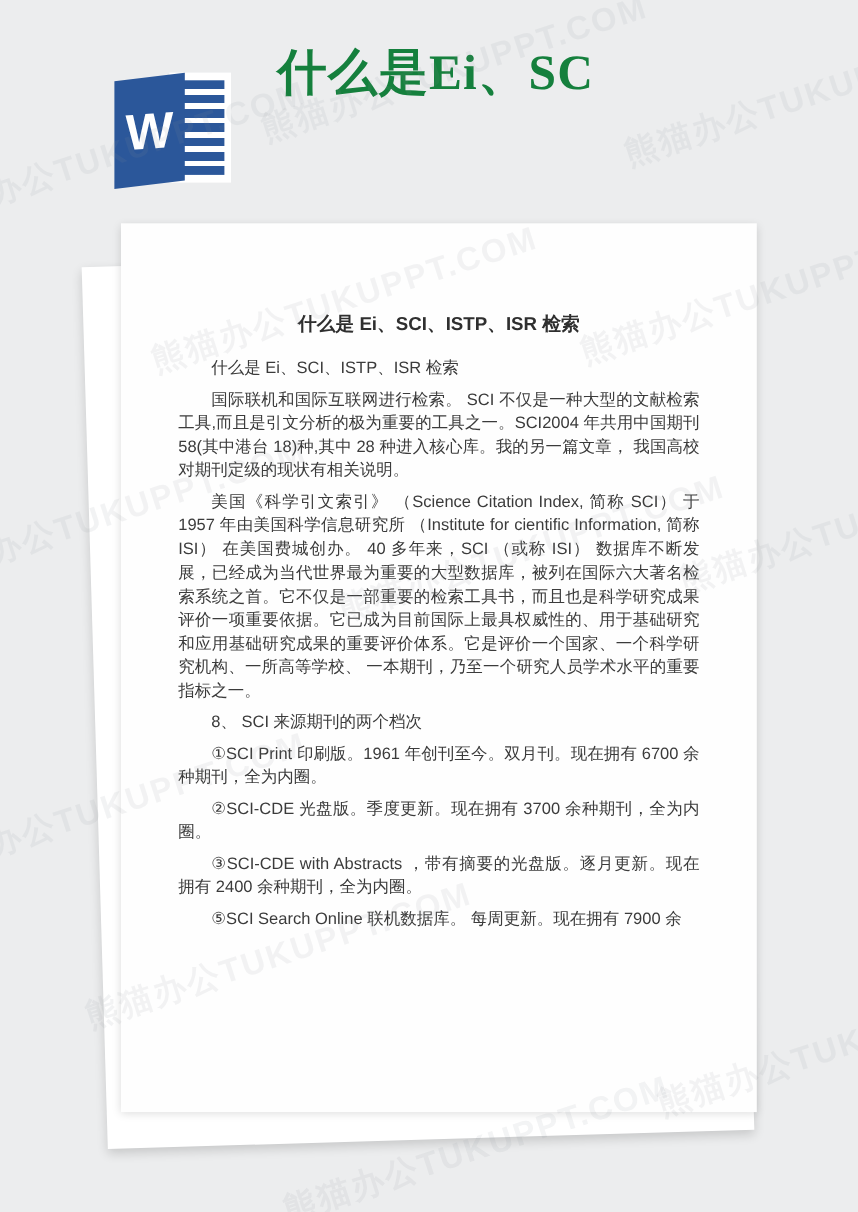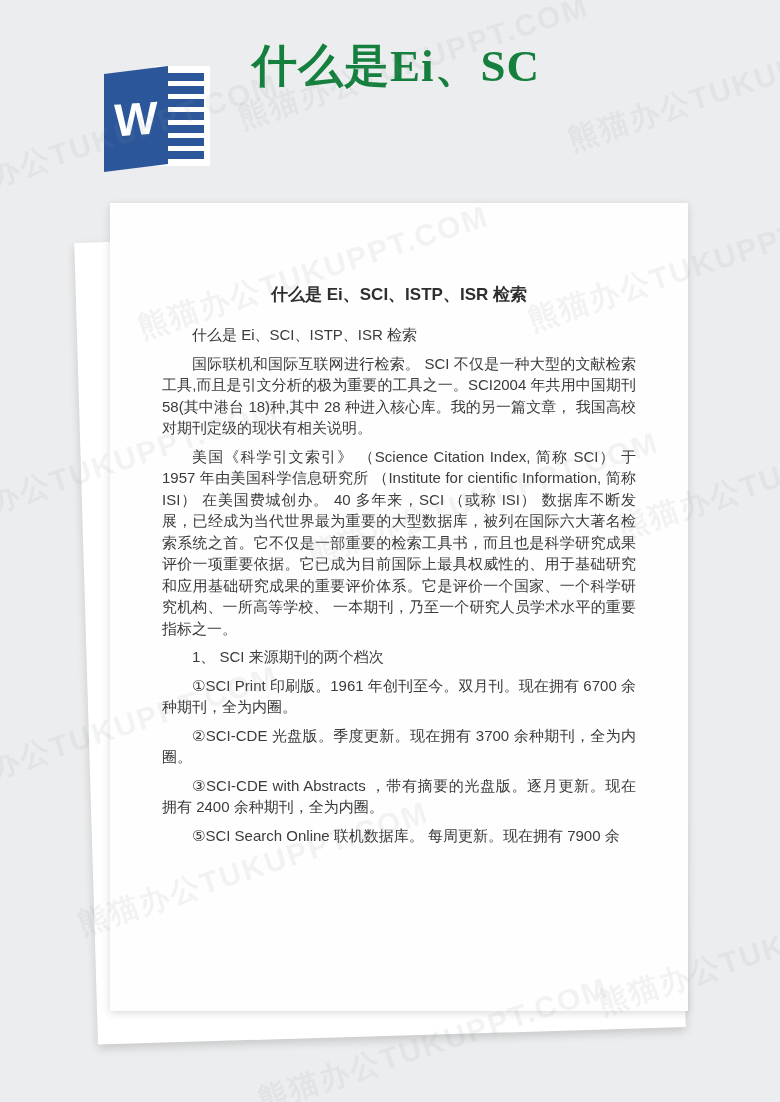--- a/index.html
+++ b/index.html
@@ -118,20 +118,20 @@
     </h1>
   </div>
 
   <div class="page-back"></div>
 
   <div class="page-main">
     <div class="doc-title">什么是 Ei、SCI、ISTP、ISR 检索</div>
     <p>什么是 Ei、SCI、ISTP、ISR 检索</p>
     <p>国际联机和国际互联网进行检索。 SCI 不仅是一种大型的文献检索工具,而且是引文分析的极为重要的工具之一。SCI2004 年共用中国期刊 58(其中港台 18)种,其中 28 种进入核心库。我的另一篇文章， 我国高校对期刊定级的现状有相关说明。</p>
     <p>美国《科学引文索引》 （Science Citation Index, 简称 SCI） 于 1957 年由美国科学信息研究所 （Institute for cientific Information, 简称 ISI） 在美国费城创办。 40 多年来，SCI （或称 ISI） 数据库不断发展，已经成为当代世界最为重要的大型数据库，被列在国际六大著名检索系统之首。它不仅是一部重要的检索工具书，而且也是科学研究成果评价一项重要依据。它已成为目前国际上最具权威性的、用于基础研究和应用基础研究成果的重要评价体系。它是评价一个国家、一个科学研究机构、一所高等学校、 一本期刊，乃至一个研究人员学术水平的重要指标之一。</p>
-    <p>1、 SCI 来源期刊的两个档次</p>
+    <p>8、 SCI 来源期刊的两个档次</p>
     <p>①SCI Print 印刷版。1961 年创刊至今。双月刊。现在拥有 6700 余种期刊，全为内圈。</p>
     <p>②SCI-CDE 光盘版。季度更新。现在拥有 3700 余种期刊，全为内圈。</p>
     <p>③SCI-CDE with Abstracts ，带有摘要的光盘版。逐月更新。现在拥有 2400 余种期刊，全为内圈。</p>
     <p>⑤SCI Search Online 联机数据库。 每周更新。现在拥有 7900 余</p>
   </div>
 
 </div>
 
 </body></html>

